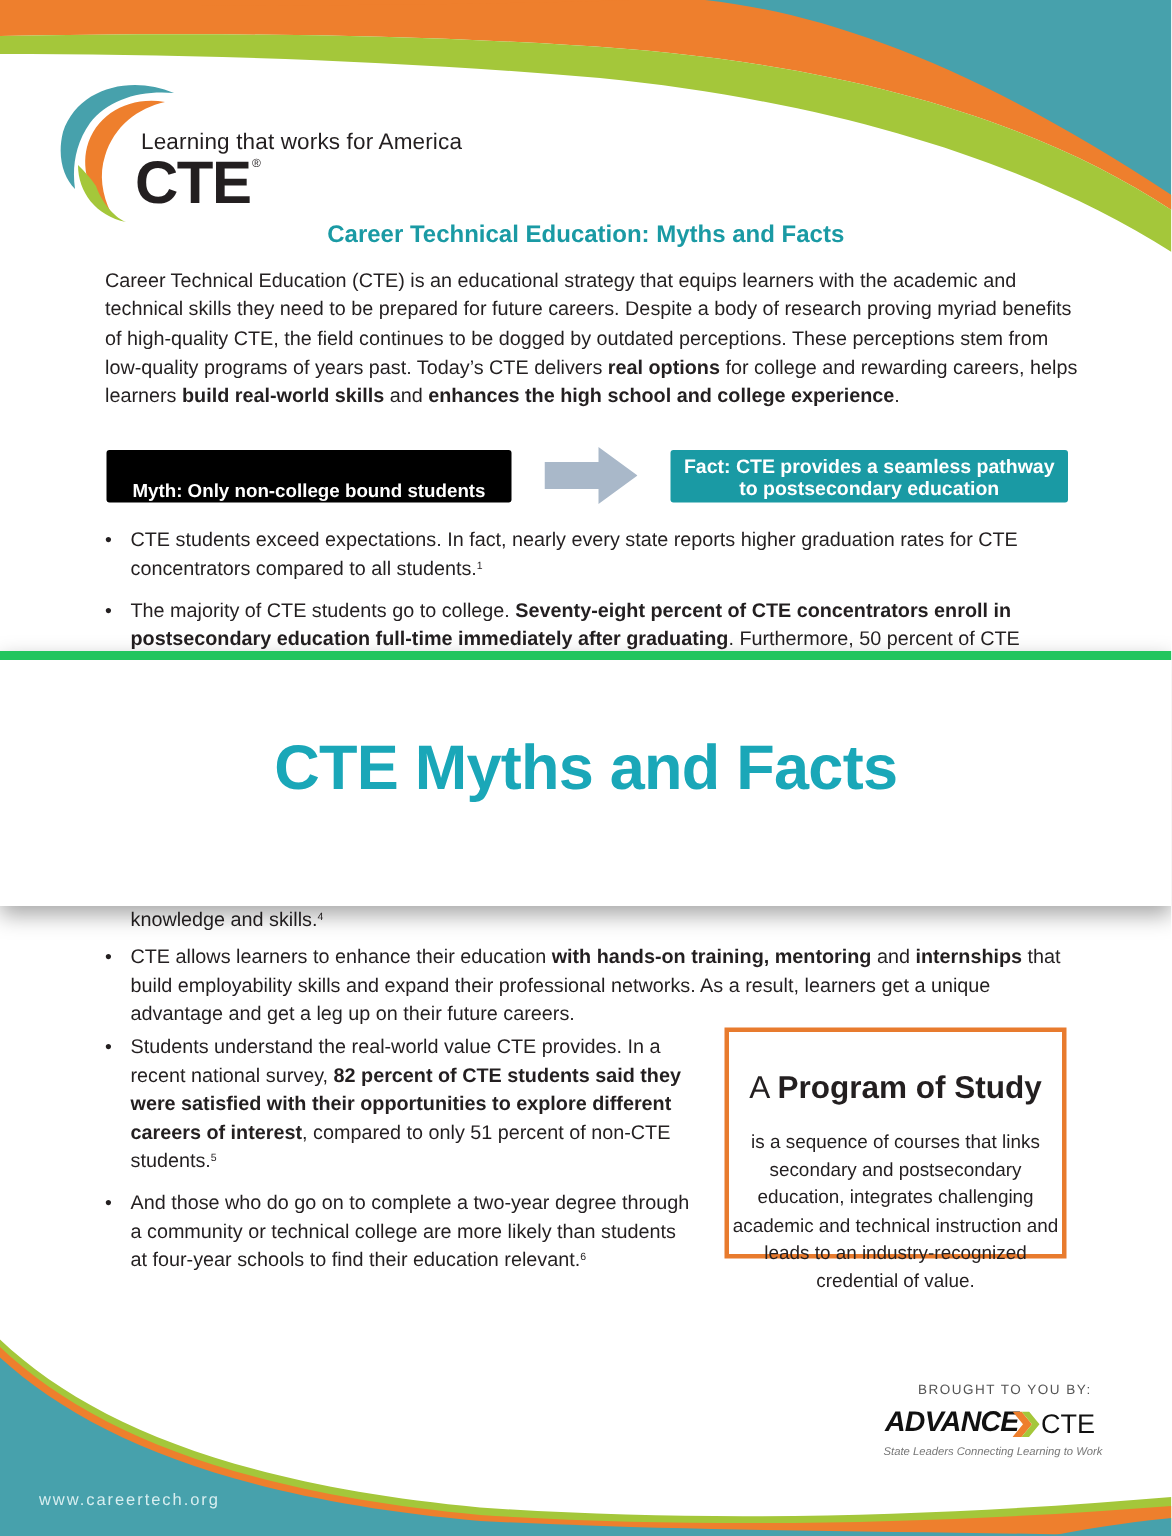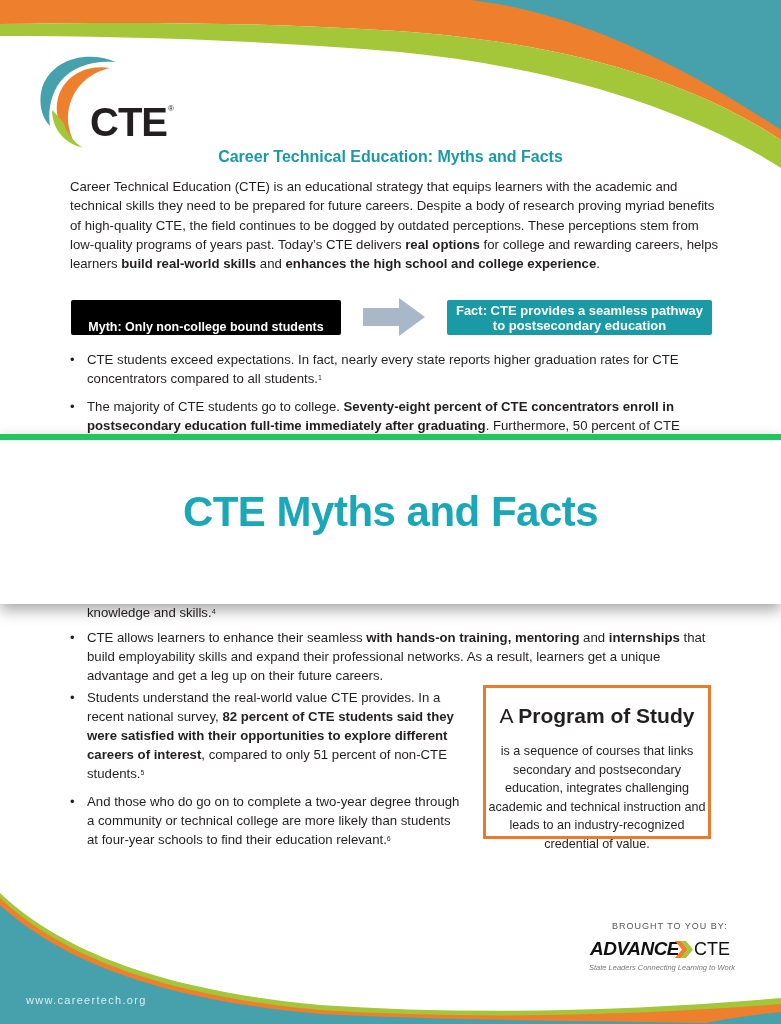--- a/index.html
+++ b/index.html
@@ -34,21 +34,21 @@
     .bullet::before { content: "\2022"; position: absolute; left: 0; top: 0; font-size: 13px; }
     .bullet b { font-weight: bold; }
     sup { font-size: 7px; vertical-align: top; position: relative; top: -1px; }
 
     .bullets-top { top: 350px; }
     .bullets-low { top: 688px; width: 395px; }
 
     .ghost { position: absolute; left: 87px; width: 640px; font-size: 13.2px; line-height: 19px; color: #231f20; }
 
     
-    .pos-box { position: absolute; left: 483px; top: 685px; width: 228px; height: 154px; border: 3px solid #e87b2e; background: #fff; text-align: center; padding-top: 14px; }
+    .pos-box { position: absolute; left: 483px; top: 685px; width: 228px; height: 154px; border: 3px solid #e87b2e; background: #fff; text-align: center; padding-top: 24px; }
     .pos-title { font-size: 21px; color: #231f20; line-height: 28px; }
     .pos-title b { font-weight: bold; }
     .pos-body { font-size: 12.6px; line-height: 18.6px; color: #231f20; margin-top: 12px; }
 
     
     .brought { position: absolute; left: 612px; top: 921px; font-size: 9px; letter-spacing: 1px; color: #555; }
     .advance { position: absolute; left: 588px; top: 938px; width: 160px; height: 24px; }
     .advance-word { position: absolute; left: 2px; top: 0; font-size: 19px; font-weight: bold; font-style: italic; color: #111; letter-spacing: -0.5px; }
     .advance-cte { position: absolute; left: 106px; top: 1px; font-size: 18px; color: #111; }
     .advance-chev { position: absolute; left: 87px; top: 3px; width: 20px; height: 17px; }
@@ -79,20 +79,21 @@
     <path d="M0,905 C60,960 160,1000 320,1014 C480,1022 620,1020 740,1024 L0,1024 Z" fill="#47a1ac"></path>
     <path d="M700,1024 C730,1018 760,1014 781,1012 L781,1024 Z" fill="#47a1ac"></path>
   </svg>
 
   <div class="logo">
     <svg style="position:absolute;left:0;top:0" width="80" height="100" viewBox="0 0 80 100">
       <path d="M78,10 C50,-2 14,6 4,36 C0,52 4,66 12,74 C10,60 12,44 22,30 C34,14 56,8 78,10 Z" fill="#47a1ac"></path>
       <path d="M72,16 C48,12 26,24 20,46 C16,62 22,80 36,90 C30,78 28,64 32,52 C38,32 54,20 72,16 Z" fill="#ee7f2d"></path>
       <path d="M14,58 C14,76 26,92 46,96 C40,94 30,84 26,72 C22,66 18,62 14,58 Z" fill="#a4c73a"></path>
     </svg>
+    <div class="logo-tagline">Learning that works for America</div>
     <div class="logo-cte">CTE</div>
     <div class="logo-reg">®</div>
   </div>
 
   <div class="doc-title">Career Technical Education: Myths and Facts</div>
 
   <p class="intro">
     <span>Career Technical Education (CTE) is an educational strategy that equips learners with the academic and technical skills they need to be prepared for future careers. Despite a body of research proving myriad benefits of high-quality CTE, the field continues to be dogged by outdated perceptions. These perceptions stem from low-quality programs of years past. Today’s CTE delivers </span><b>real options</b><span> for college and rewarding careers, helps learners </span><b>build real-world skills</b><span> and </span><b>enhances the high school and college experience</b><span>.</span>
   </p>
 
@@ -115,21 +116,21 @@
       <span>The majority of CTE students go to college. </span><b>Seventy-eight percent of CTE concentrators enroll in postsecondary education full-time immediately after graduating</b><span>. Furthermore, 50 percent of CTE concentrators go on to earn a postsecondary credential or certificate.</span><sup>2</sup>
     </div>
   </div>
 
   <div class="ghost" style="top:603px;">
     <span>knowledge and skills.</span><sup>4</sup>
   </div>
 
   <div class="bullets" style="top:628px;">
     <div class="bullet">
-      <span>CTE allows learners to enhance their seamless </span><b>with hands-on training, mentoring</b><span> and </span><b>internships</b><span> that build employability skills and expand their professional networks. As a result, learners get a unique advantage and get a leg up on their future careers.</span>
+      <span>CTE allows learners to enhance their education </span><b>with hands-on training, mentoring</b><span> and </span><b>internships</b><span> that build employability skills and expand their professional networks. As a result, learners get a unique advantage and get a leg up on their future careers.</span>
     </div>
   </div>
 
   <div class="bullets bullets-low">
     <div class="bullet">
       <span>Students understand the real-world value CTE provides. In a recent national survey, </span><b>82 percent of CTE students said they were satisfied with their opportunities to explore different careers of interest</b><span>, compared to only 51 percent of non-CTE students.</span><sup>5</sup>
     </div>
     <div class="bullet">
       <span>And those who do go on to complete a two-year degree through a community or technical college are more likely than students at four-year schools to find their education relevant.</span><sup>6</sup>
     </div>

